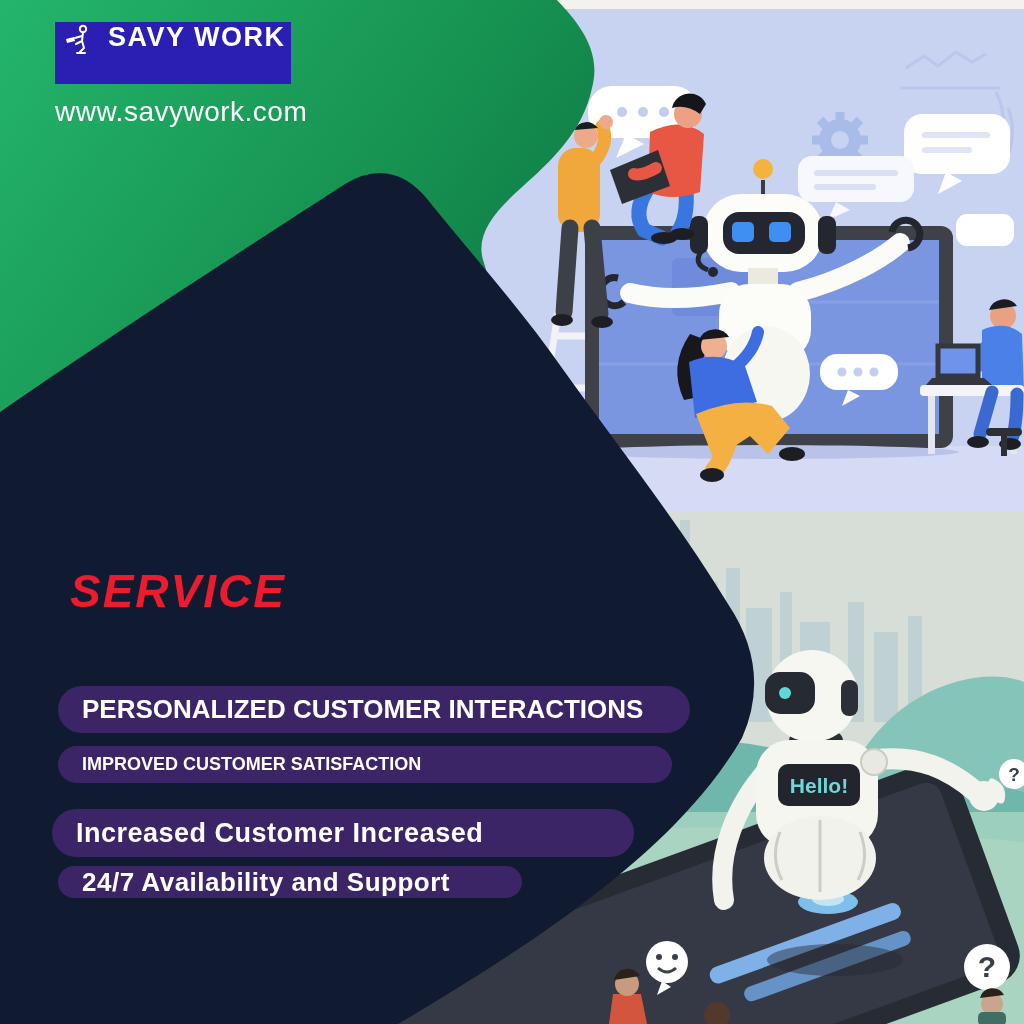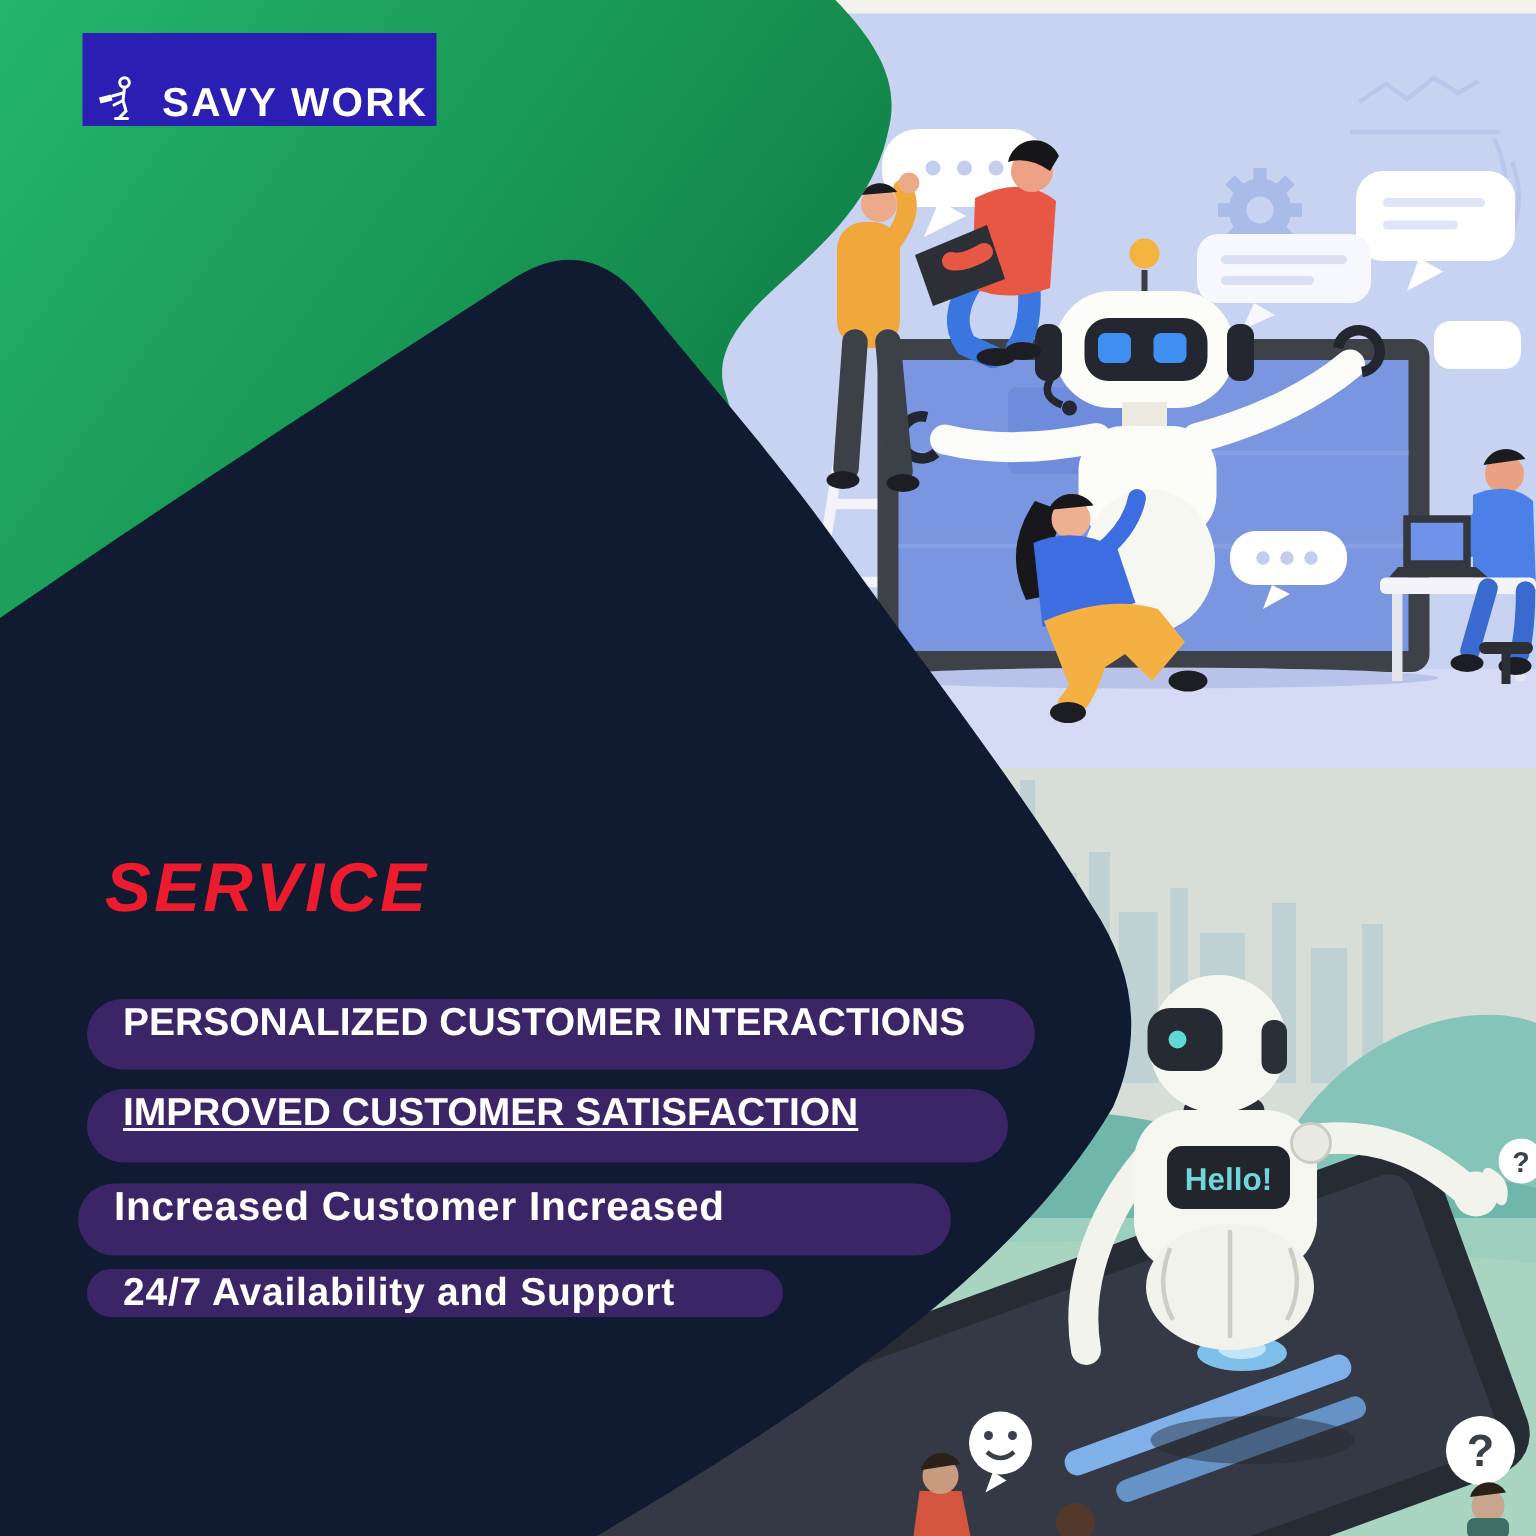--- a/index.html
+++ b/index.html
@@ -4,33 +4,33 @@
 <style>
   html,body{margin:0;padding:0;background:#222;}
   .canvas{
     position:relative;width:1024px;height:1024px;overflow:hidden;
     font-family:"Liberation Sans",sans-serif;
     background:linear-gradient(126deg,#24b56b 0%,#169150 30%,#0d7040 52%,#095231 72%,#07482b 100%);
   }
   .abs{position:absolute;}
   
   .logo-box{left:55px;top:22px;width:236px;height:62px;background:#2B1FB3;
-    display:flex;align-items:flex-end;padding-left:8px;box-sizing:border-box;gap:9px;}
+    display:flex;align-items:flex-start;padding-left:8px;box-sizing:border-box;gap:9px;}
   .logo-text{color:#fff;font-size:27px;font-weight:700;letter-spacing:1.5px;white-space:nowrap;}
   .site-url{left:55px;top:96px;color:#fff;font-size:28px;letter-spacing:.5px;}
   
   .headline{left:68px;top:383px;width:540px;color:#fff;font-size:44px;line-height:53px;
     letter-spacing:1.5px;font-weight:400;}
   .accent-word{left:70px;top:564px;color:#EC1B2D;font-size:46px;font-weight:800;
     font-style:italic;letter-spacing:2px;text-align:right;}
   
   .pill{background:#3C2567;border-radius:26px;color:#fff;font-weight:700;
-    display:flex;align-items:flex-start;padding:0 24px;box-sizing:border-box;white-space:nowrap;}
+    display:flex;align-items:center;padding:0 24px;box-sizing:border-box;white-space:nowrap;margin-top:20px;}
   .pill1{left:58px;top:666px;width:632px;height:47px;font-size:26px;}
-  .pill2{left:58px;top:726px;width:614px;height:49px;font-size:26px;text-decoration:underline;}
+  .pill2{left:58px;top:726px;width:614px;height:37px;font-size:18px;}
   .pill3{left:52px;top:789px;width:582px;height:48px;font-size:27px;letter-spacing:.5px;}
   .pill4{left:58px;top:846px;width:464px;height:32px;font-size:26px;letter-spacing:.5px;}
   .illus{display:block;}
 </style>
 </head>
 <body>
 
 <div class="canvas">
 
   <svg class="abs illus" style="left:476px;top:0;" width="548" height="512" viewBox="0 0 548 512">
@@ -283,20 +283,21 @@
         <circle cx="20" cy="7" r="3.2"></circle>
         <path d="M20,10.5 L19,19 L13,22 M19,19 L21,26 L16,31"></path>
         <path d="M19,14 L12,16"></path>
         <path d="M3,17 L11,15 L12,19 L4,21 Z" fill="#FFFFFF" stroke="none"></path>
         <path d="M22,31 h-8"></path>
       </g>
     </svg>
     <span class="logo-text">SAVY WORK</span>
   </div>
 
+  <div class="abs site-url">www.savywork.com</div>
 
 
   <div class="abs accent-word">SERVICE</div>
 
   <div class="abs pill pill1">
     <span>PERSONALIZED CUSTOMER INTERACTIONS</span>
   </div>
   <div class="abs pill pill2">
     <span>IMPROVED CUSTOMER SATISFACTION</span>
   </div>

